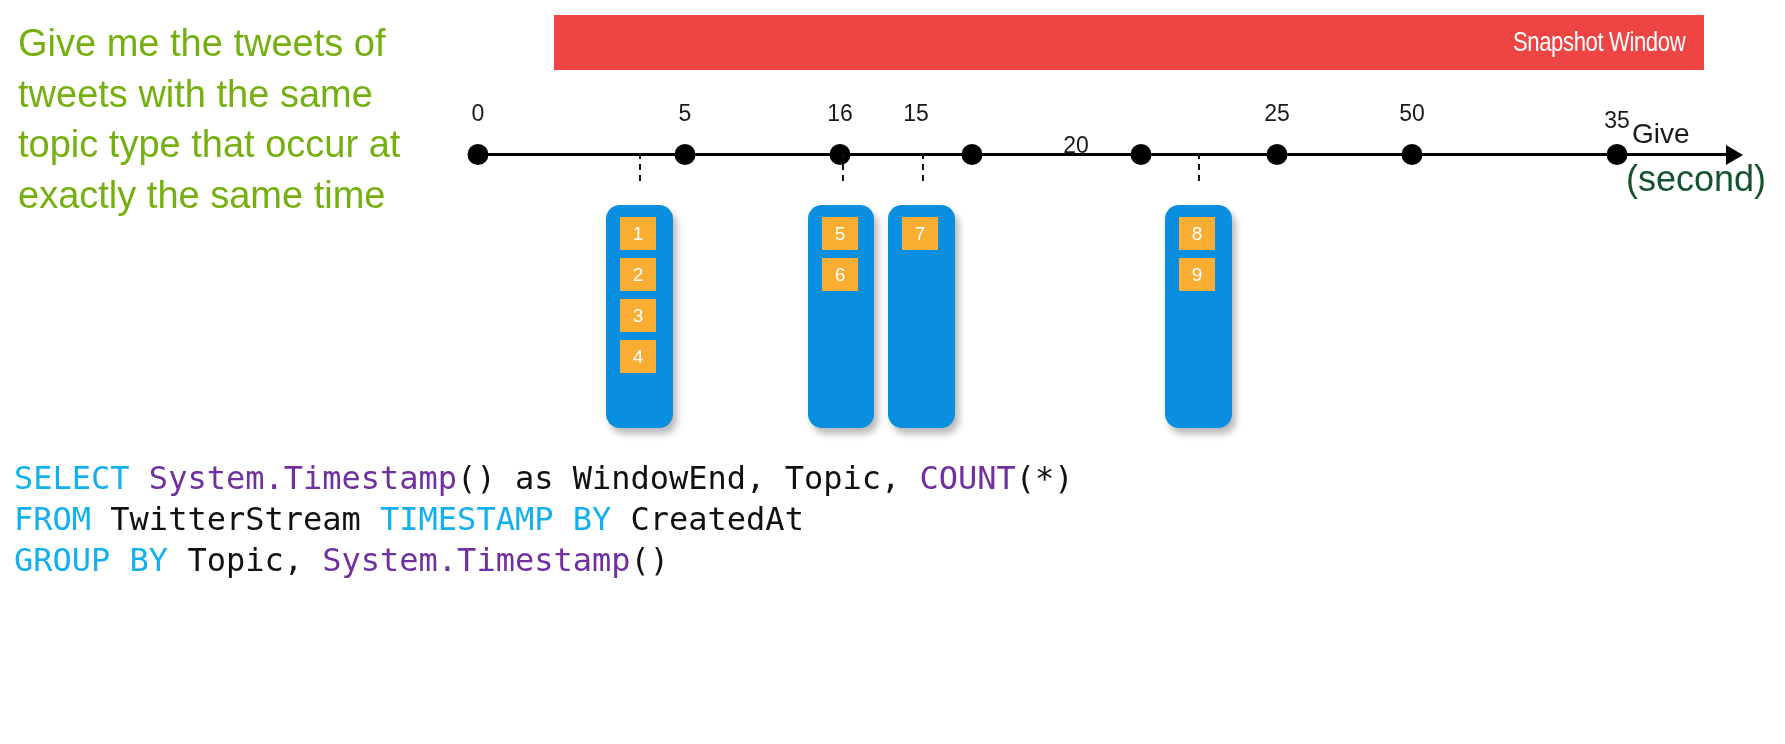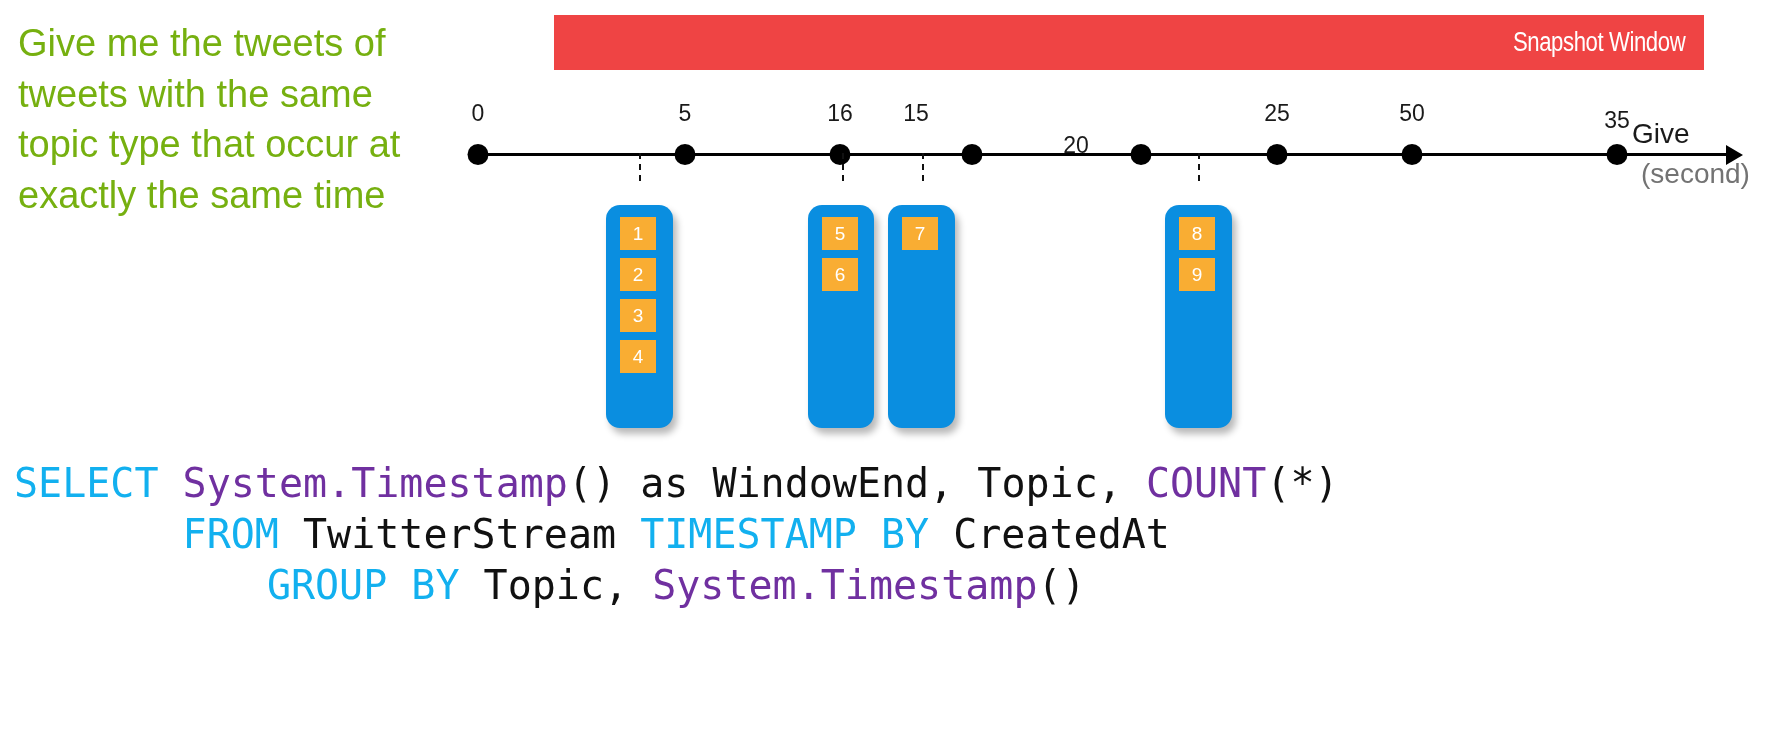--- a/index.html
+++ b/index.html
@@ -98,24 +98,23 @@
     left: 1632px;
     top: 18px;
     font-size: 28px;
     color: #1a1a1a;
     font-family: "Liberation Sans", sans-serif;
   }
   #second-label {
     position: absolute;
     left: 1626px;
     top: 58px;
-    font-size: 28px;
-    color: #737373;
-    font-family: "Liberation Sans", sans-serif;
-    margin-left: 15px;
+    font-size: 36px;
+    color: #14532d;
+    font-family: "Liberation Sans", sans-serif;
   }
 
   
   .dash-line {
     position: absolute;
     top: 153px;
     width: 0;
     border-left: 2px dashed #111111;
     height: 28px;
   }
@@ -137,25 +136,24 @@
     justify-content: center;
     font-family: "Liberation Sans", sans-serif;
   }
 
   
   #sql-block {
     position: absolute;
     left: 14px;
     top: 458px;
     font-family: "DejaVu Sans Mono", monospace;
-    font-size: 40px;
+    font-size: 32px;
     line-height: 1.28;
     color: #111111;
     white-space: pre;
-    text-align: center;
   }
   .kw  { color: #12b0ef; }
   .fn  { color: #7030a0; }
   .pl  { color: #111111; }
 </style>
 </head>
 <body>
 
 <div id="prompt-text">Give me the tweets of tweets with the same topic type that occur at exactly the same time</div>
 

